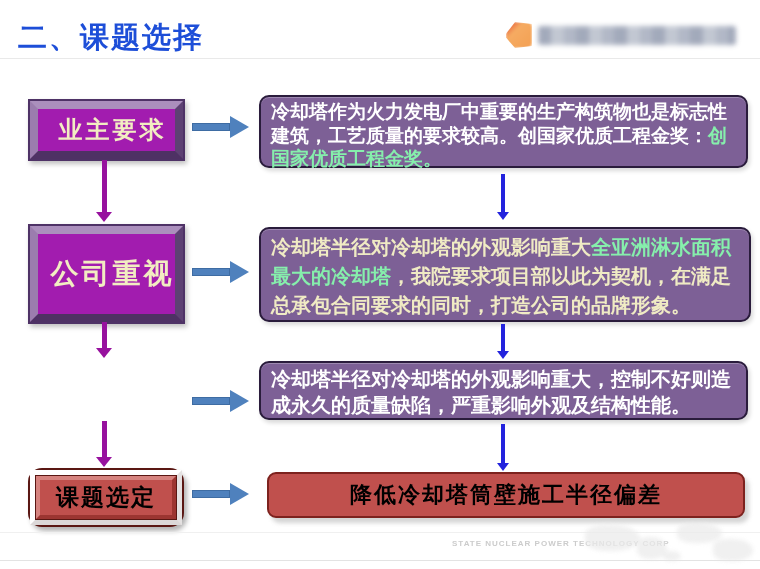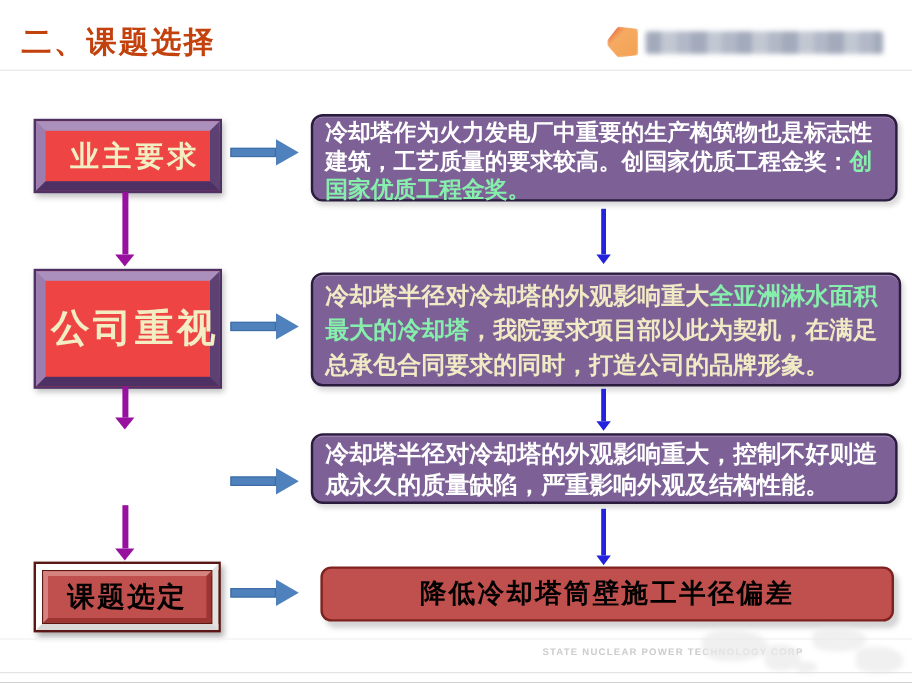--- a/index.html
+++ b/index.html
@@ -4,21 +4,21 @@
 <style>
   html,body{margin:0;padding:0;background:#888;}
   #slide{
     position:relative; width:760px; height:569px; background:#ffffff;
     margin:0 auto; overflow:hidden;
     font-family:"Liberation Sans","DejaVu Sans",sans-serif;
   }
   
   .title{
     position:absolute; left:18px; top:18px;
-    font-size:25px; font-weight:bold; color:#c2410c; letter-spacing:2px;
+    font-size:29px; font-weight:bold; color:#1d4ed8; letter-spacing:2px;
   }
   .hline{position:absolute; left:0; width:760px; height:1px; background:#e9e9e9;}
   .line-title{top:58px;}
   .line-footer{top:532px; background:#f0f0f0;}
   .line-bottom{top:560px; background:#e3e3e3;}
   .logo{position:absolute; left:506px; top:22px; display:flex; align-items:center;}
   .logo-icon{
     width:26px; height:26px; border-radius:5px;
     background:linear-gradient(135deg,#e8503a 0%,#f5a75e 30%,#f executing5b469 100%);
     background:linear-gradient(135deg,#e0482f 0%,#f6ab62 35%,#f3a053 100%);
@@ -29,24 +29,24 @@
     width:198px; height:19px; margin-left:6px; border-radius:3px; opacity:.9;
     background:repeating-linear-gradient(90deg,#99a1b4 0 13px,#bcc2ce 13px 26px,#aab1c1 26px 38px);
     filter:blur(2.4px);
   }
   
   .pbox{position:absolute; background:#4e3266; padding:2px; box-shadow:2px 3px 5px rgba(0,0,0,.25);}
   .pbox .bevel{
     width:100%; height:100%; box-sizing:border-box;
     border-style:solid; border-width:8px;
     border-color:#ab8fbd #5d4173 #4e3164 #9b7dae;
-    background:#ef4444; display:flex; align-items:center; justify-content:center;padding-left:12px;
+    background:#a21caf; display:flex; align-items:center; justify-content:center;padding-left:12px;
   }
   .pbox .lbl{color:#f2edc2; font-weight:bold; font-size:24px; letter-spacing:3px; white-space:nowrap;}
-  #box2 .lbl{font-size:32px;}
+  #box2 .lbl{font-size:28px;}
   
   .rbox{position:absolute; background:#5a1713; padding:2px; box-shadow:3px 4px 5px rgba(0,0,0,.3);}
   .rbox .wframe{
     width:100%; height:100%; box-sizing:border-box; background:#5a1713; padding:1px;
     border-style:solid; border-width:5px; border-color:#ffffff #e4e1e1 #dcd8d8 #ffffff;
   }
   .rbox .bevel{
     width:100%; height:100%; box-sizing:border-box;
     border-style:solid; border-width:4px; border-color:#d6837f #9c3531 #9c3531 #d6837f;
     background:#c0504d; display:flex; align-items:center; justify-content:center;
@@ -112,21 +112,21 @@
   <div class="pbox" id="box1" style="left:28px; top:99px; width:153px; height:58px;">
     <div class="bevel">
         <span class="lbl">业主要求</span>
       </div>
   </div>
   <div class="pbox" id="box2" style="left:28px; top:224px; width:153px; height:96px;">
     <div class="bevel">
         <span class="lbl">公司重视</span>
       </div>
   </div>
-  <div class="rbox" id="box4" style="left:28px; top:468px; width:152px; height:55px;">
+  <div class="rbox" id="box4" style="left:28px; top:468px; width:152px; height:55px;border-radius:14px;">
     <div class="wframe">
         <div class="bevel">
       <span class="lbl">课题选定</span>
     </div>
       </div>
   </div>
 
   <div class="varrow" style="left:95px; top:160px; height:62px;">
       <div class="shaft"></div>
       <div class="head"></div>

